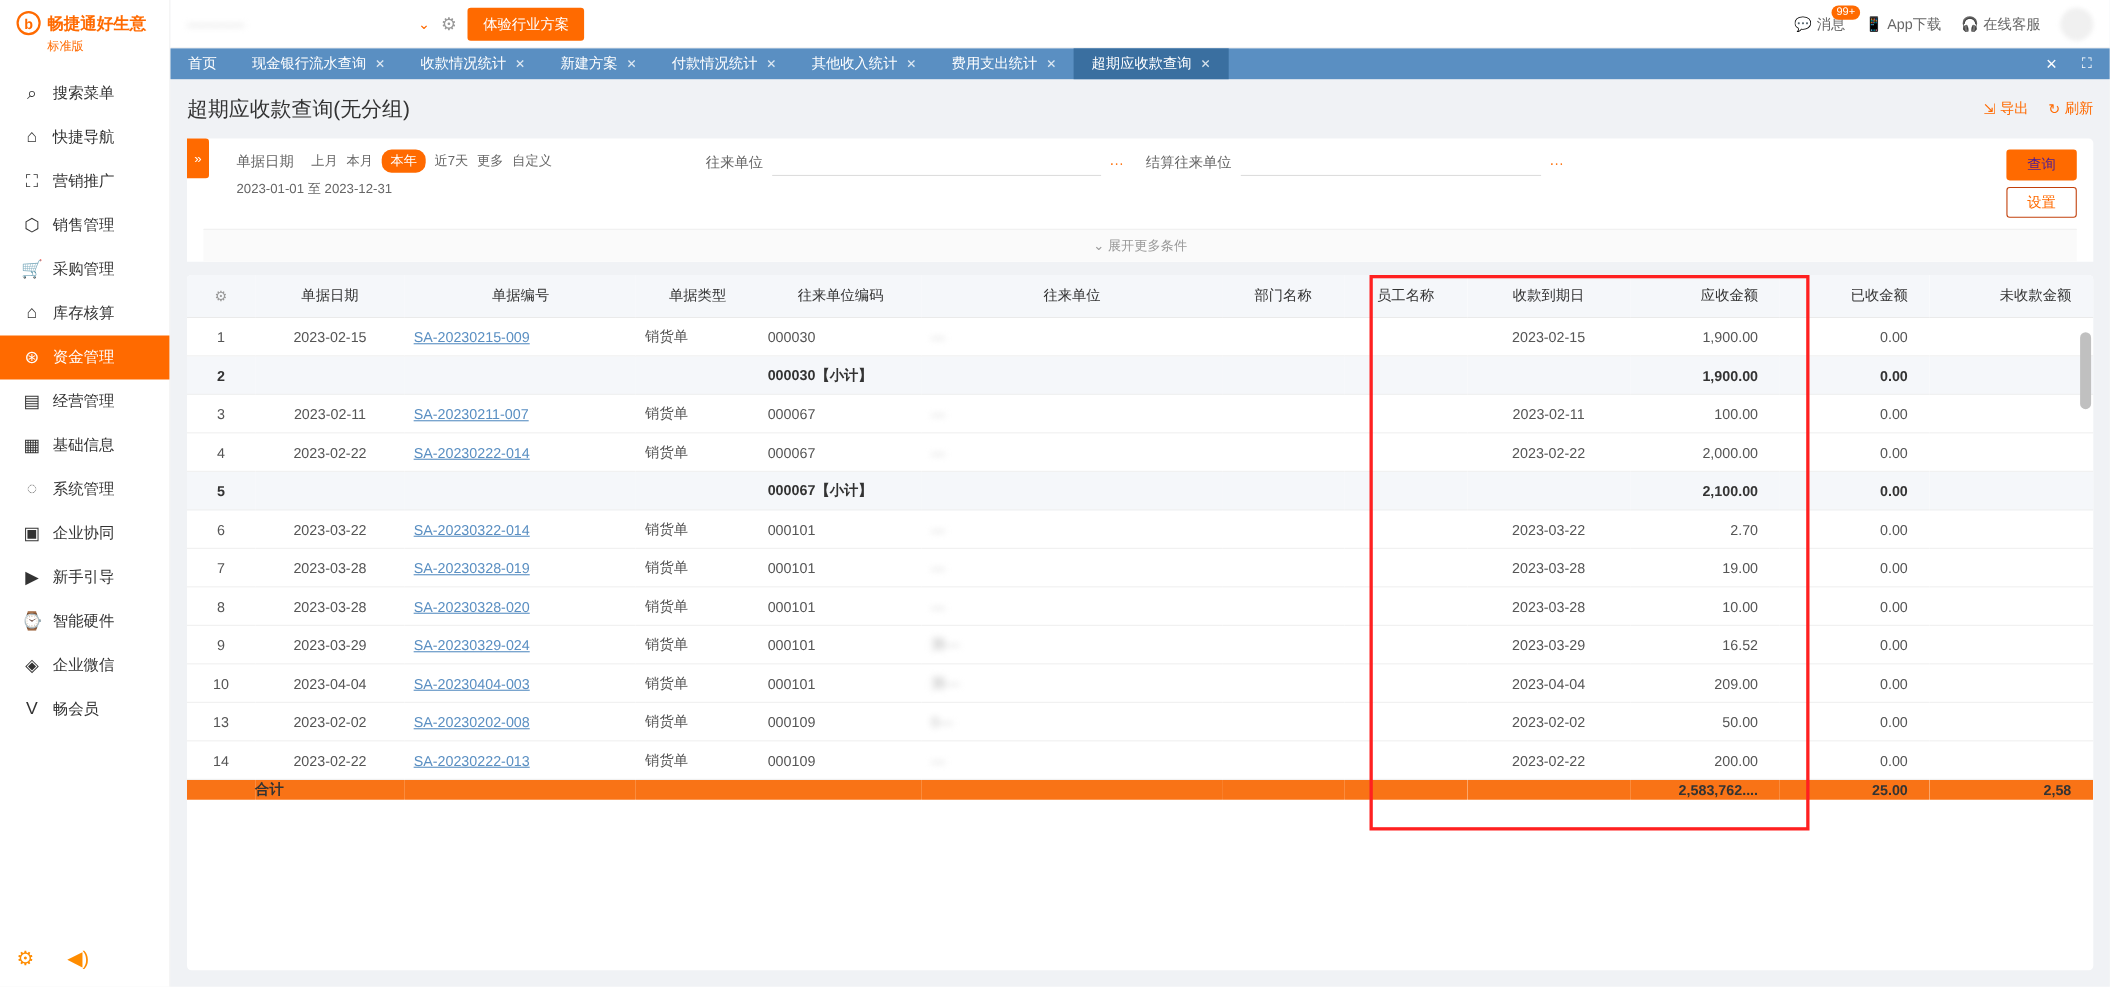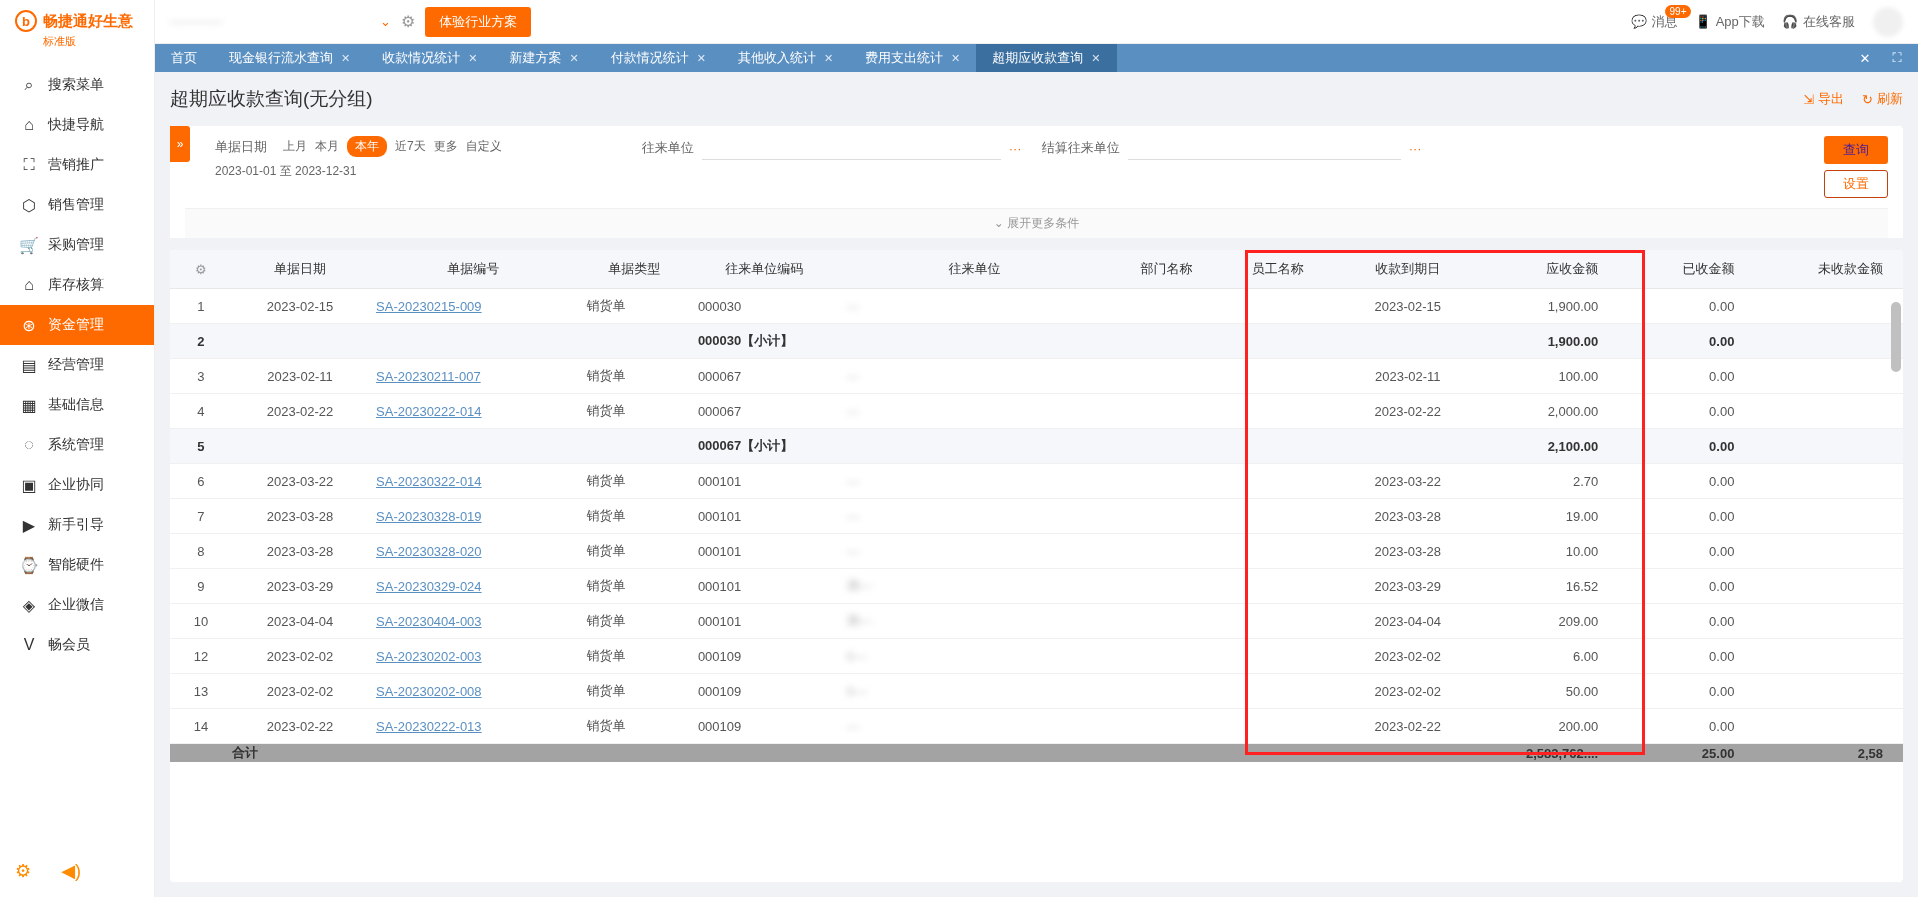--- a/index.html
+++ b/index.html
@@ -82,21 +82,21 @@
 .col-partner { width: 220px; }
 .col-dept { width: 90px; }
 .col-emp { width: 90px; }
 .col-due { width: 120px; text-align: center; }
 .col-amt { width: 110px; text-align: right; padding-right: 20px; }
 .col-rcv { width: 110px; text-align: right; padding-right: 20px; }
 .col-unrcv { width: 120px; text-align: right; padding-right: 20px; }
 .gear-cell { width: 40px; text-align: center; color: #999; }
 .blurred { filter: blur(3px); color: #bbb; }
 .footer-row { background: #fff3e0; position: sticky; bottom: 0; }
-.footer-row td { border-top: 1px solid #ffcc80; font-weight: bold; color: #333; background: #a3a3a3; }
+.footer-row td { border-top: 1px solid #ffcc80; font-weight: bold; color: #333; background: #f97316; }
 .highlight-box { position: absolute; border: 3px solid #ff2020; pointer-events: none; z-index: 50; }
 .scroll-track { position: absolute; right: 2px; top: 52px; bottom: 30px; width: 10px; }
 .scroll-thumb { position: absolute; top: 0; width: 10px; height: 70px; background: #c0c0c0; border-radius: 5px; }
 </style>
 </head>
 <body>
 
 <div class="app">
 
   <aside class="sidebar">
@@ -443,34 +443,20 @@
       <td class="col-code">000101</td>
       <td class="col-partner blurred">测—</td>
       <td class="col-dept"></td>
       <td class="col-emp"></td>
       <td class="col-due">2023-04-04</td>
       <td class="col-amt">209.00</td>
       <td class="col-rcv">0.00</td>
       <td class="col-unrcv"></td>
                 </tr>
                 <tr>
-      <td class="col-idx">12</td>
-      <td class="col-date">2023-02-02</td>
-      <td class="col-docno"><a>SA-20230202-003</a></td>
-      <td class="col-type">销货单</td>
-      <td class="col-code">000109</td>
-      <td class="col-partner blurred">0—</td>
-      <td class="col-dept"></td>
-      <td class="col-emp"></td>
-      <td class="col-due">2023-02-02</td>
-      <td class="col-amt">6.00</td>
-      <td class="col-rcv">0.00</td>
-      <td class="col-unrcv"></td>
-                </tr>
-                <tr>
       <td class="col-idx">13</td>
       <td class="col-date">2023-02-02</td>
       <td class="col-docno"><a>SA-20230202-008</a></td>
       <td class="col-type">销货单</td>
       <td class="col-code">000109</td>
       <td class="col-partner blurred">0—</td>
       <td class="col-dept"></td>
       <td class="col-emp"></td>
       <td class="col-due">2023-02-02</td>
       <td class="col-amt">50.00</td>

